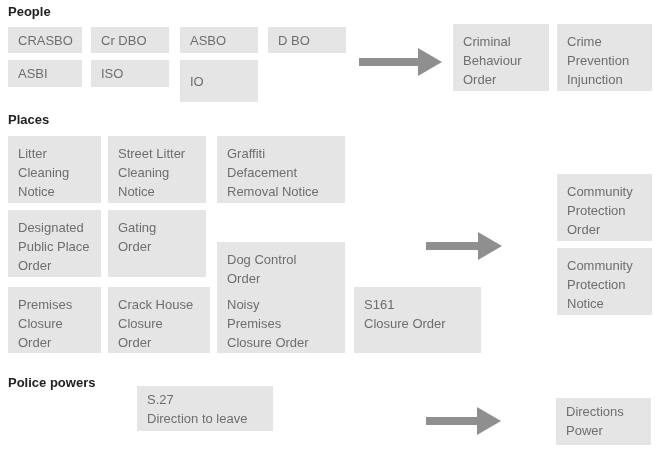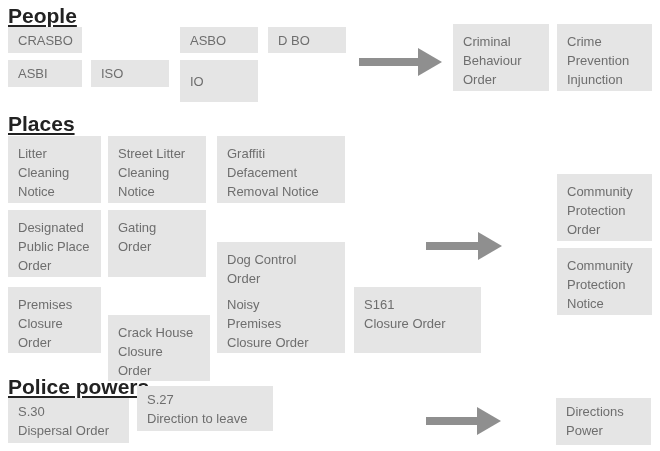--- a/index.html
+++ b/index.html
@@ -13,25 +13,24 @@
   #canvas {
     position: relative;
     width: 660px;
     height: 451px;
     background: var(--bg);
     font-family: "Liberation Sans", sans-serif;
     overflow: hidden;
   }
   .heading {
     position: absolute;
-    font-size: 21px;
+    font-size: 13px;
     font-weight: bold;
     color: var(--heading-text);
     white-space: nowrap;
-    text-decoration: underline;
   }
   .box {
     position: absolute;
     background: var(--box-fill);
     color: var(--box-text);
     font-size: 13px;
     line-height: 19px;
     padding: 8px 6px 0 10px;
     white-space: pre-line;
     box-sizing: border-box;
@@ -71,41 +70,42 @@
 
   
   #h-places   { left: 8px;   top: 112px; }
   #b-litter   { left: 8px;   top: 136px; width: 93px;  height: 67px; }
   #b-street   { left: 108px; top: 136px; width: 98px;  height: 67px; }
   #b-graffiti { left: 217px; top: 136px; width: 128px; height: 67px; }
   #b-dppo     { left: 8px;   top: 210px; width: 93px;  height: 67px; }
   #b-gating   { left: 108px; top: 210px; width: 98px;  height: 67px; }
   #b-dog      { left: 217px; top: 210px; width: 128px; height: 67px; margin-top: 32px; }
   #b-premises { left: 8px;   top: 287px; width: 93px;  height: 66px; }
-  #b-crack    { left: 108px; top: 287px; width: 102px; height: 66px; margin-top: 28px; }
+  #b-crack    { left: 108px; top: 287px; width: 102px; height: 66px; }
   #b-noisy    { left: 217px; top: 287px; width: 128px; height: 66px; }
   #b-s161     { left: 354px; top: 287px; width: 127px; height: 66px; }
   #arrow-places { left: 426px; top: 232px; width: 76px; height: 28px; }
   #b-cporder  { left: 557px; top: 174px; width: 95px;  height: 67px; }
   #b-cpnotice { left: 557px; top: 248px; width: 95px;  height: 67px; }
 
   
   #h-police   { left: 8px;   top: 375px; }
   #b-s30      { left: 8px;   top: 398px; width: 121px; height: 45px; }
   #b-s27      { left: 137px; top: 386px; width: 136px; height: 45px; }
   #arrow-police { left: 426px; top: 407px; width: 75px; height: 28px; }
   #b-dirpower { left: 556px; top: 398px; width: 95px;  height: 47px; }
 </style>
 </head>
 <body>
 
 <div id="canvas">
 
   <div class="heading" id="h-people">People</div>
   <div class="box vc" id="b-crasbo">CRASBO</div>
+  <div class="box vc" id="b-crdbo">Cr DBO</div>
   <div class="box vc" id="b-asbo">ASBO</div>
   <div class="box vc" id="b-dbo">D BO</div>
   <div class="box vc" id="b-asbi">ASBI</div>
   <div class="box vc" id="b-iso">ISO</div>
   <div class="box vc" id="b-io">IO</div>
   <div class="arrow" id="arrow-people">
     <div class="arrow-shaft"></div>
     <div class="arrow-head"></div>
   </div>
   <div class="box" id="b-cbo">Criminal
@@ -148,22 +148,20 @@
     <div class="arrow-head"></div>
   </div>
   <div class="box" id="b-cporder">Community
 Protection
 Order</div>
   <div class="box" id="b-cpnotice">Community
 Protection
 Notice</div>
 
   <div class="heading" id="h-police">Police powers</div>
-  <div class="box p2" id="b-s30">S.30
-Dispersal Order</div>
   <div class="box p2" id="b-s27">S.27
 Direction to leave</div>
   <div class="arrow" id="arrow-police">
     <div class="arrow-shaft"></div>
     <div class="arrow-head"></div>
   </div>
   <div class="box p2" id="b-dirpower">Directions
 Power</div>
 
 </div>

